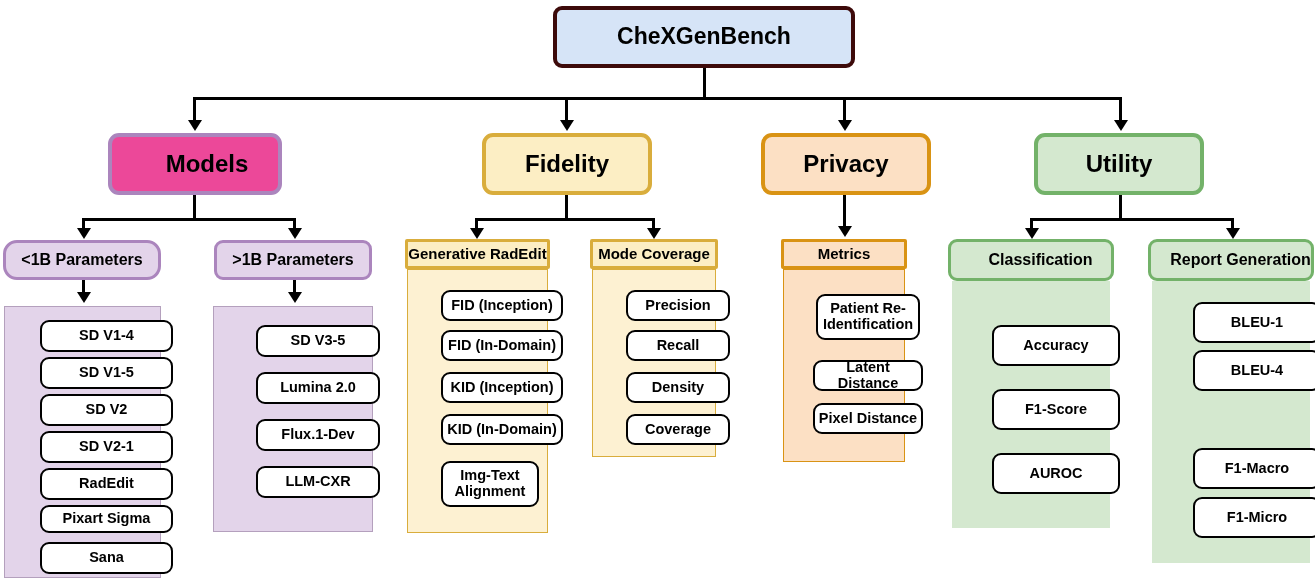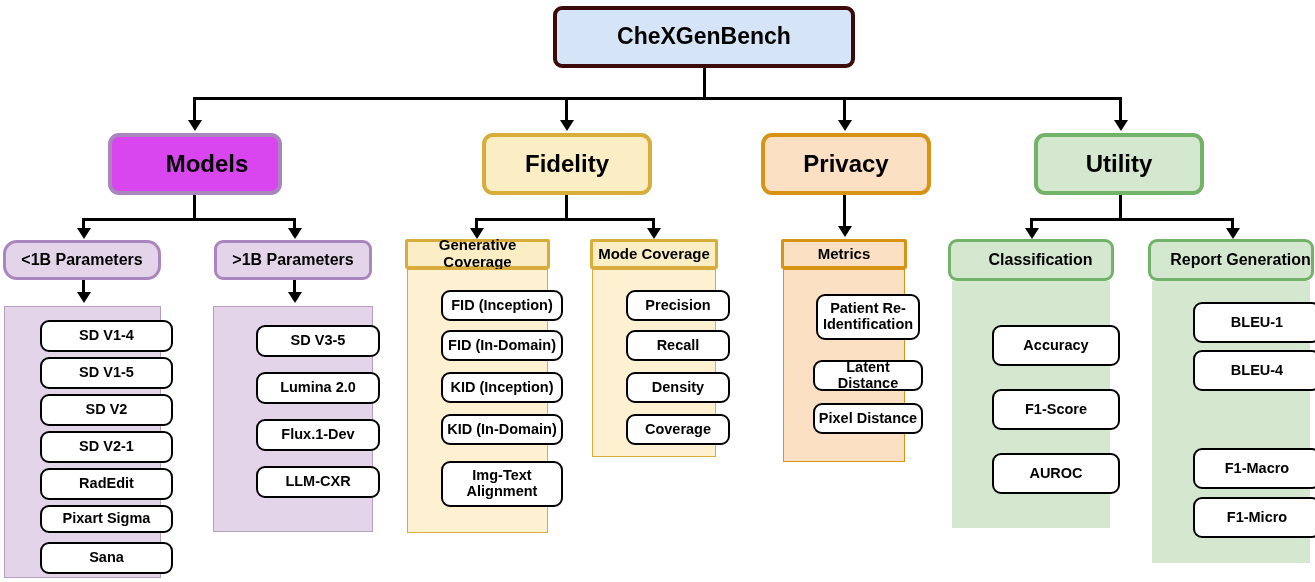--- a/index.html
+++ b/index.html
@@ -10,21 +10,21 @@
   .node{position:absolute;box-sizing:border-box;display:flex;
         align-items:center;justify-content:center;text-align:center;
         font-weight:bold;line-height:1.12;}
 
   
   .root-node{border:4px solid #3d0a0a;border-radius:9px;
              background:#d6e4f7;font-size:23px;}
 
   
   .lvl1{border-width:4px;border-style:solid;border-radius:11px;font-size:24px;}
-  .lvl1.purple{background:#d946ef;border-color:#ab85bd;padding-left:24px;}
+  .lvl1.purple{background:#ec4899;border-color:#ab85bd;padding-left:24px;}
   .lvl1.yellow{background:#fceec4;border-color:#d9ad3c;}
   .lvl1.orange{background:#fce0c4;border-color:#d99314;}
   .lvl1.green{background:#d4e8cf;border-color:#73b269;}
 
   
   .hdr-round{border-width:3px;border-style:solid;border-radius:9px;font-size:16px;}
   .hdr-round.purple{background:#e3d4ea;border-color:#ab85bd;}
   .hdr-round.green{background:#d4e8cf;border-color:#73b269;padding-left:19px;}
 
   
@@ -109,27 +109,27 @@
 
   <div class="node lvl1 yellow" style="left:482px;top:133px;width:170px;height:62px;">Fidelity</div>
 
   <div class="ln vline" style="left:565px;top:195px;height:25px;"></div>
   <div class="ln hline" style="left:475px;top:218px;width:180px;"></div>
   <div class="ln vline" style="left:475px;top:218px;height:11px;"></div>
   <div class="arrow" style="left:470px;top:228px;"></div>
   <div class="ln vline" style="left:652px;top:218px;height:11px;"></div>
   <div class="arrow" style="left:647px;top:228px;"></div>
 
-  <div class="node hdr-flat yellow" style="left:405px;top:239px;width:145px;height:30px;">Generative Coverage</div>
+  <div class="node hdr-flat yellow" style="left:405px;top:239px;width:145px;height:30px;">Generative RadEdit</div>
   <div class="listbox yellow" style="left:407px;top:269px;width:141px;height:264px;"></div>
   <div class="leaf" style="left:417px;top:290px;width:122px;height:31px;">FID (Inception)</div>
   <div class="leaf" style="left:417px;top:330px;width:122px;height:31px;">FID (In-Domain)</div>
   <div class="leaf" style="left:417px;top:372px;width:122px;height:31px;">KID (Inception)</div>
   <div class="leaf" style="left:417px;top:414px;width:122px;height:31px;">KID (In-Domain)</div>
-  <div class="leaf" style="left:417px;top:461px;width:122px;height:46px;">Img-Text Alignment</div>
+  <div class="leaf" style="left:417px;top:461px;width:98px;height:46px;">Img-Text Alignment</div>
 
   <div class="node hdr-flat yellow" style="left:590px;top:239px;width:128px;height:30px;">Mode Coverage</div>
   <div class="listbox yellow" style="left:592px;top:269px;width:124px;height:188px;"></div>
   <div class="leaf" style="left:602px;top:290px;width:104px;height:31px;">Precision</div>
   <div class="leaf" style="left:602px;top:330px;width:104px;height:31px;">Recall</div>
   <div class="leaf" style="left:602px;top:372px;width:104px;height:31px;">Density</div>
   <div class="leaf" style="left:602px;top:414px;width:104px;height:31px;">Coverage</div>
 
   <div class="node lvl1 orange" style="left:761px;top:133px;width:170px;height:62px;">Privacy</div>
 

